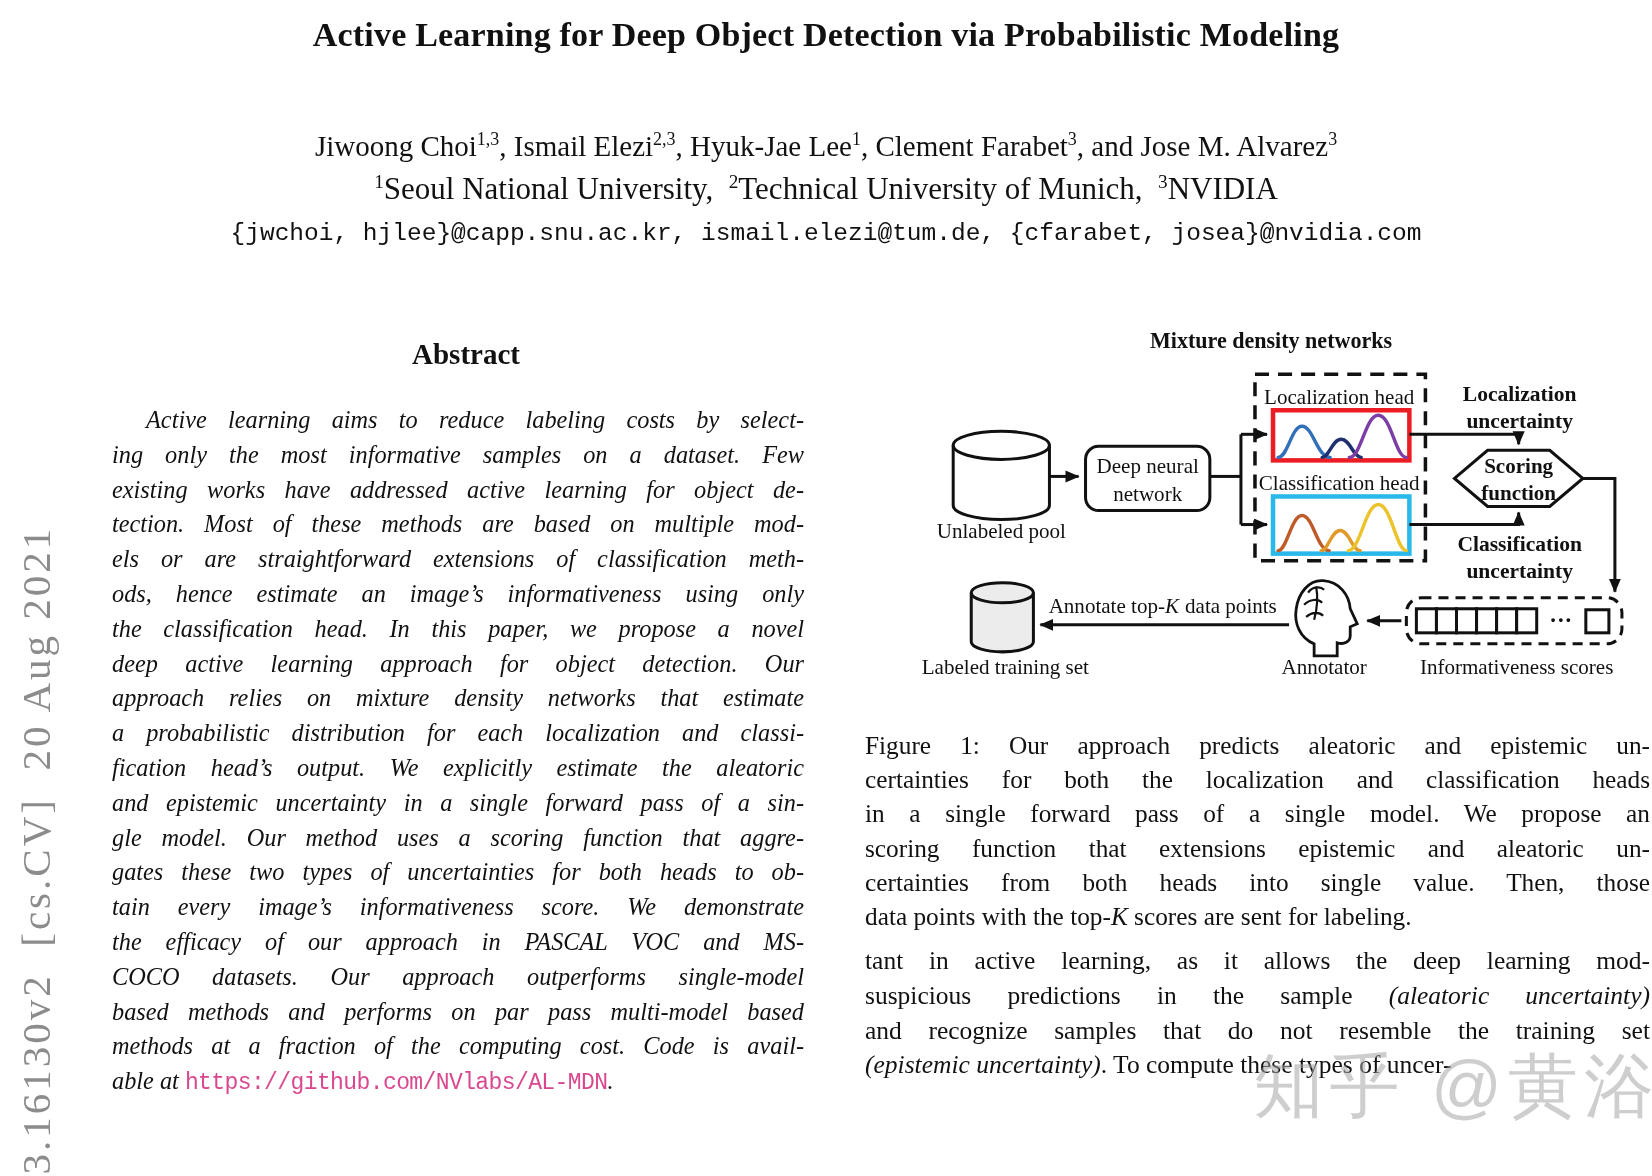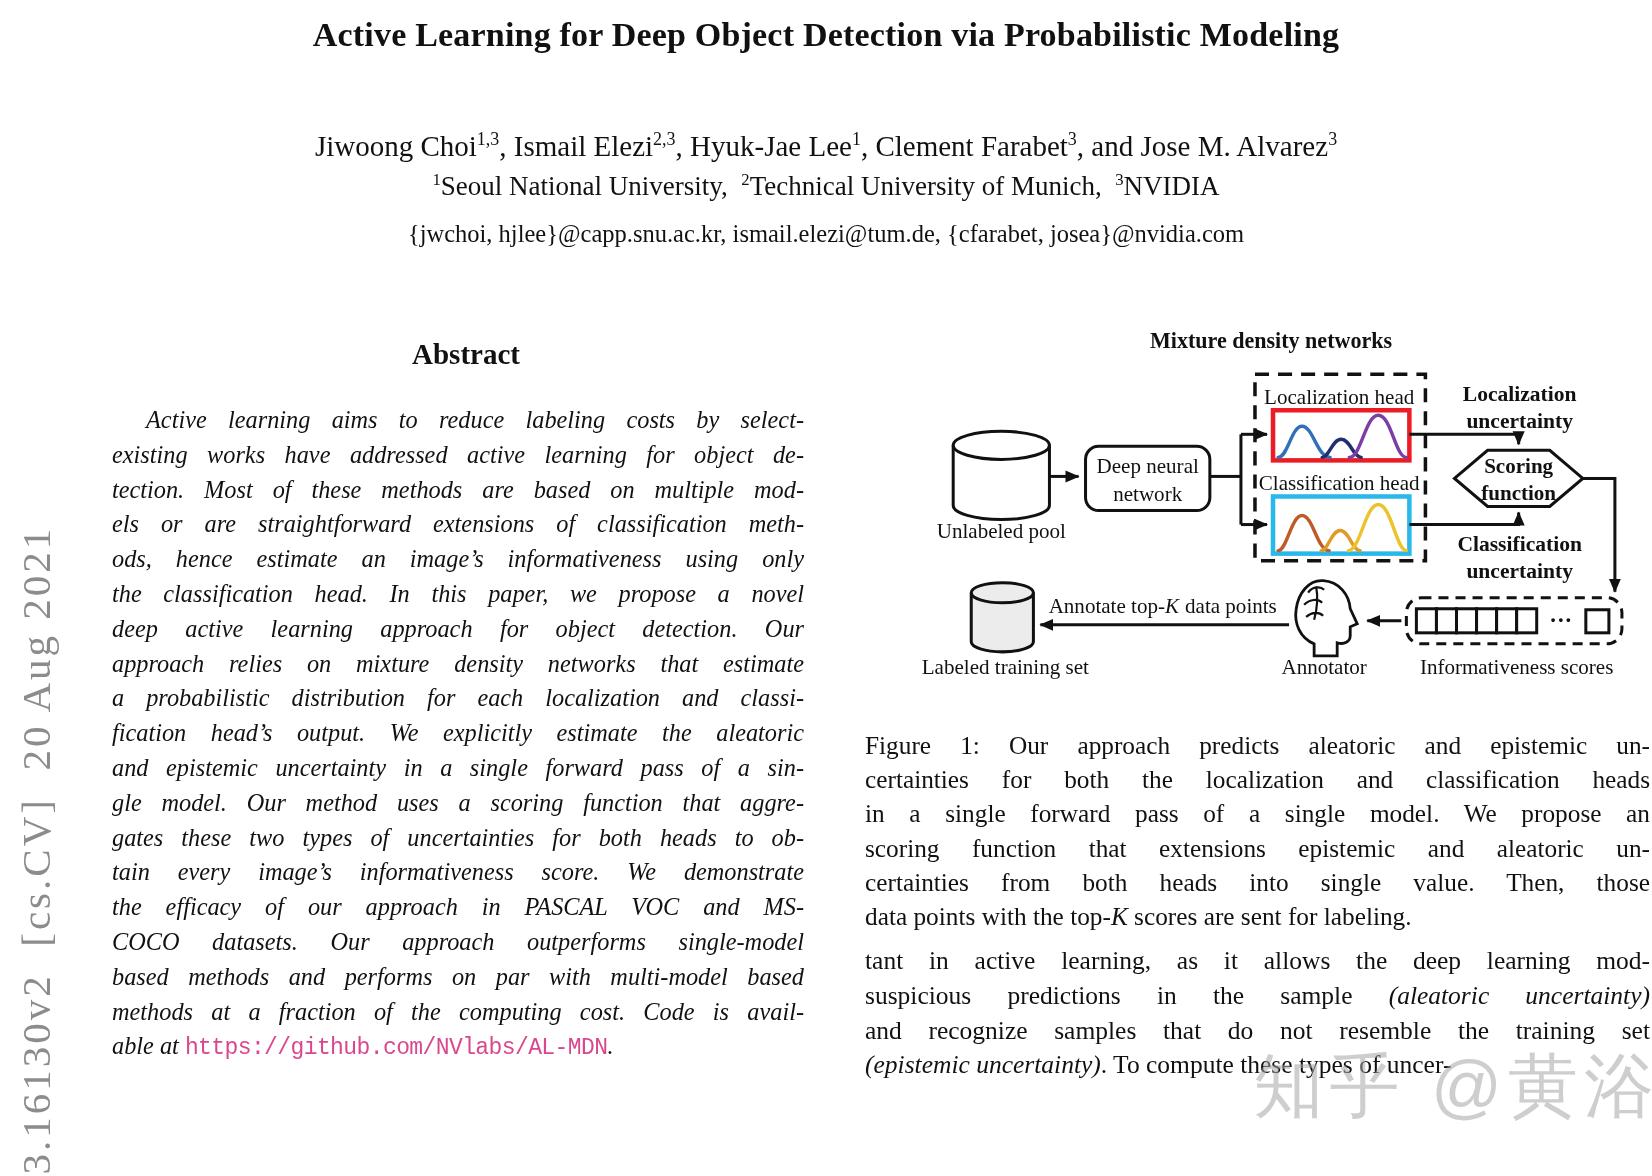--- a/index.html
+++ b/index.html
@@ -6,23 +6,23 @@
   body {
     width:1652px; height:1176px; position:relative; overflow:hidden;
     background:#ffffff; color:#111;
     font-family:"Liberation Serif", serif;
   }
   .title { position:absolute; top:16px; left:0; width:100%; text-align:center;
            font-size:34px; font-weight:bold; margin:0; letter-spacing:0.2px; }
   .authors { position:absolute; top:130px; left:0; width:100%; text-align:center;
              font-size:29px; white-space:pre; }
   .affil   { position:absolute; top:171px; left:0; width:100%; text-align:center;
-             font-size:27px; white-space:pre; }
+             font-size:31px; white-space:pre; }
   .emails  { position:absolute; top:220px; left:0; width:100%; text-align:center;
-             font-family:Liberation Serif, serif; font-size:24.5px; white-space:pre; }
+             font-family:Liberation Mono, monospace; font-size:24.5px; white-space:pre; }
   span.sup { vertical-align:super; font-size:0.62em; line-height:0; }
 
   .abstract-h { position:absolute; top:330px; left:112px; width:692px; text-align:center;
                 font-size:29px; font-weight:bold; margin:8px; }
   #abstract-body { position:absolute; top:403px; left:112px; width:692px;
                    font-size:24.3px; font-style:italic; line-height:34.8px; }
   #figure-caption { position:absolute; top:692px; left:865px; width:785px;
                     font-size:25.3px; line-height:34.2px;margin-top:36px; }
   #intro-body { position:absolute; top:944px; left:865px; width:785px;
                 font-size:25.5px; line-height:34.8px; }
@@ -53,36 +53,37 @@
 <div class="arxiv">03.16130v2  [cs.CV]  20 Aug 2021</div>
 
 <h1 class="title">Active Learning for Deep Object Detection via Probabilistic Modeling</h1>
 <div class="authors" id="authors-line"><span>Jiwoong Choi</span><span class="sup">1,3</span><span>, Ismail Elezi</span><span class="sup">2,3</span><span>, Hyuk-Jae Lee</span><span class="sup">1</span><span>, Clement Farabet</span><span class="sup">3</span><span>, and Jose M. Alvarez</span><span class="sup">3</span></div>
 <div class="affil" id="affil-line"><span class="sup">1</span><span>Seoul National University,  </span><span class="sup">2</span><span>Technical University of Munich,  </span><span class="sup">3</span><span>NVIDIA</span></div>
 <div class="emails">{jwchoi, hjlee}@capp.snu.ac.kr, ismail.elezi@tum.de, {cfarabet, josea}@nvidia.com</div>
 
 <h2 class="abstract-h">Abstract</h2>
 <div id="abstract-body">
     <div class="jline first"><span>Active learning aims to reduce labeling costs by select-</span></div>
+    <div class="jline"><span>ing only the most informative samples on a dataset. Few</span></div>
     <div class="jline"><span>existing works have addressed active learning for object de-</span></div>
     <div class="jline"><span>tection. Most of these methods are based on multiple mod-</span></div>
     <div class="jline"><span>els or are straightforward extensions of classification meth-</span></div>
     <div class="jline"><span>ods, hence estimate an image’s informativeness using only</span></div>
     <div class="jline"><span>the classification head. In this paper, we propose a novel</span></div>
     <div class="jline"><span>deep active learning approach for object detection. Our</span></div>
     <div class="jline"><span>approach relies on mixture density networks that estimate</span></div>
     <div class="jline"><span>a probabilistic distribution for each localization and classi-</span></div>
     <div class="jline"><span>fication head’s output. We explicitly estimate the aleatoric</span></div>
     <div class="jline"><span>and epistemic uncertainty in a single forward pass of a sin-</span></div>
     <div class="jline"><span>gle model. Our method uses a scoring function that aggre-</span></div>
     <div class="jline"><span>gates these two types of uncertainties for both heads to ob-</span></div>
     <div class="jline"><span>tain every image’s informativeness score. We demonstrate</span></div>
     <div class="jline"><span>the efficacy of our approach in PASCAL VOC and MS-</span></div>
     <div class="jline"><span>COCO datasets. Our approach outperforms single-model</span></div>
-    <div class="jline"><span>based methods and performs on par with multi-model based</span></div>
+    <div class="jline"><span>based methods and performs on par pass multi-model based</span></div>
     <div class="jline"><span>methods at a fraction of the computing cost. Code is avail-</span></div>
     <div class="jline last"><span>able at </span><span class="link">https://github.com/NVlabs/AL-MDN</span><span>.</span></div>
   </div>
 
 <svg class="fig" width="772" height="364" viewBox="0 0 770 363">
   <defs>
     <marker id="ah" markerUnits="userSpaceOnUse" markerWidth="16" markerHeight="14" refX="13" refY="6" orient="auto">
       <path d="M0,0 L14,6 L0,12 Z" fill="#111"></path>
     </marker>
   </defs>

